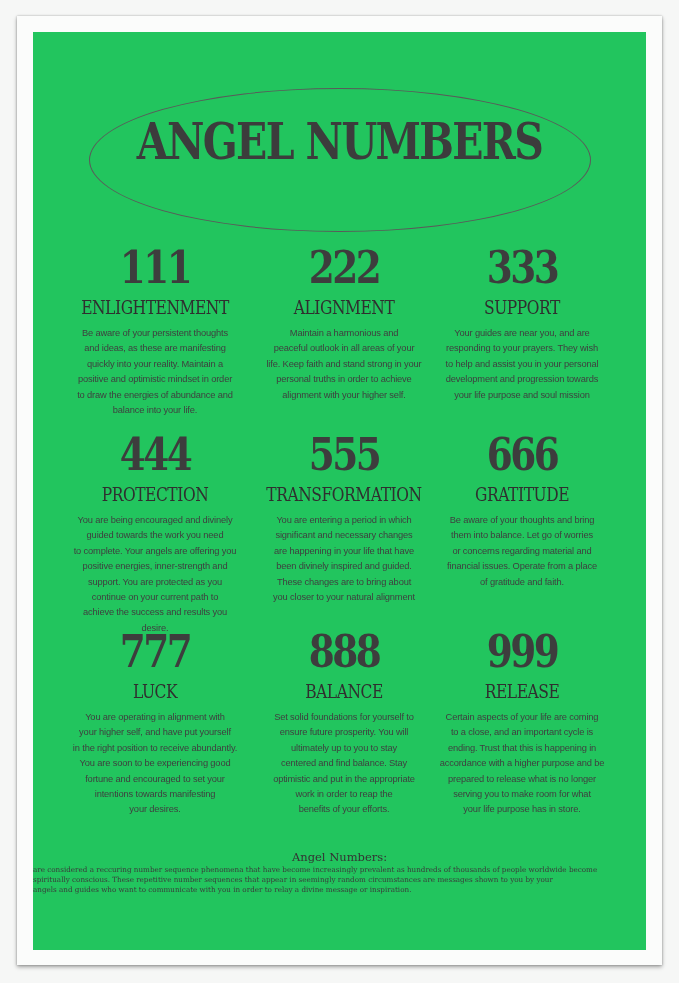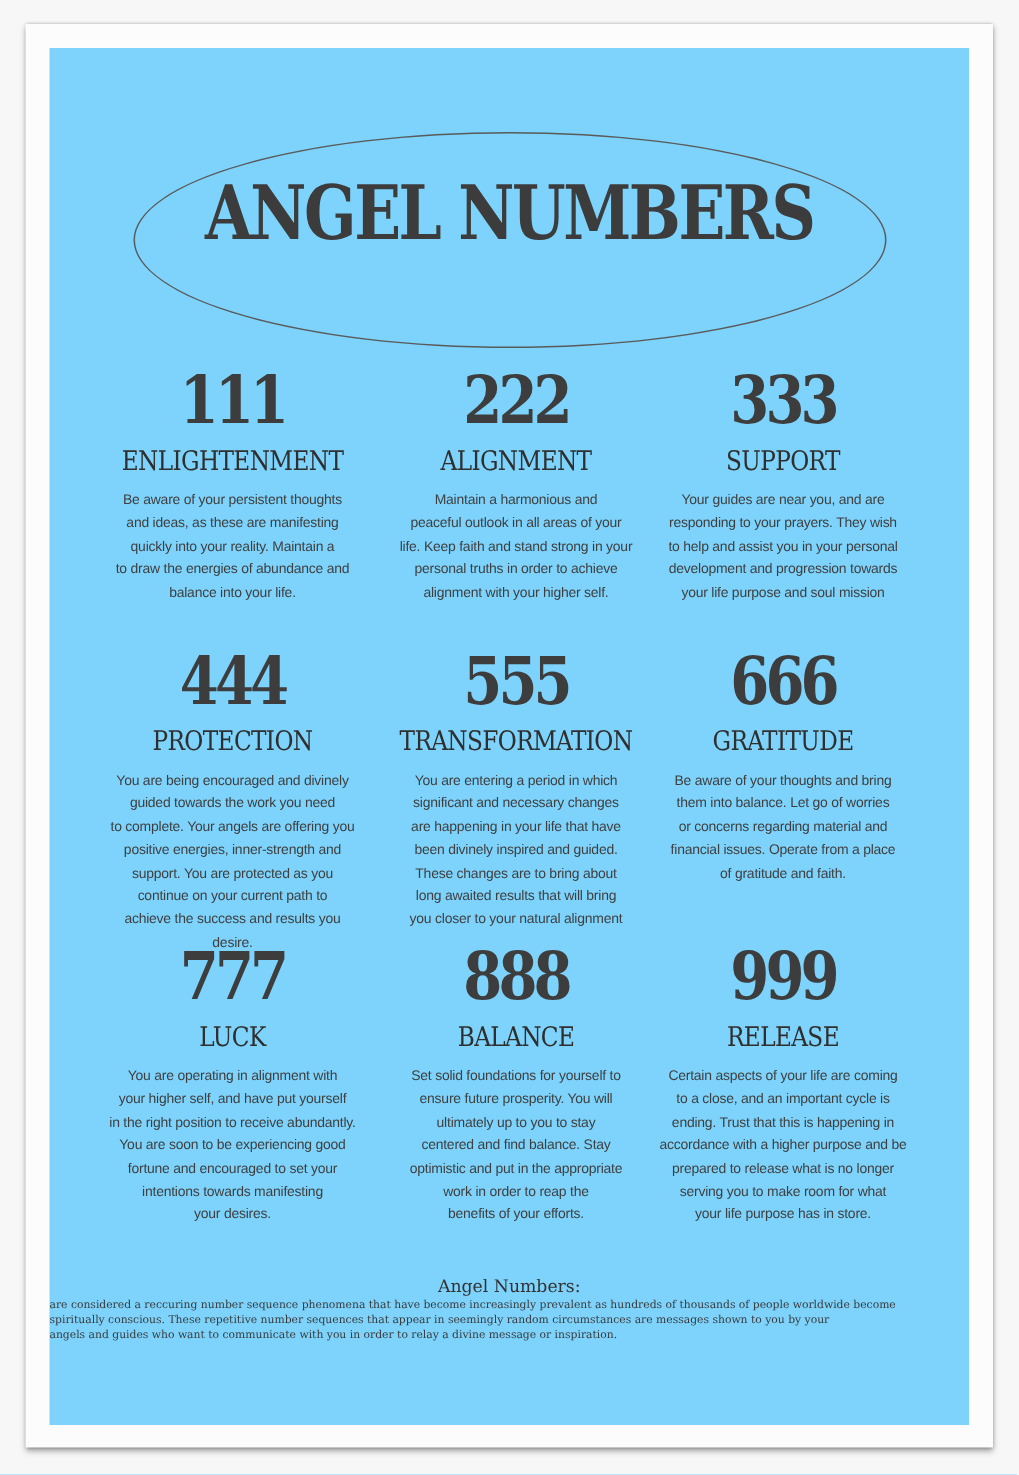--- a/index.html
+++ b/index.html
@@ -7,21 +7,21 @@
     width:679px; height:983px; background:#f6f7f6; position:relative; overflow:hidden;
     font-family:"DejaVu Sans", sans-serif;
   }
   .frame {
     position:absolute; left:17px; top:16px; width:645px; height:949px;
     background:#fbfcfb;
     box-shadow: 0 2px 4px rgba(0,0,0,0.35), 0 0 2px rgba(0,0,0,0.25);
   }
   .poster {
     position:absolute; left:33px; top:32px; width:613px; height:918px;
-    background:#7dd3fc;
+    background:#22c55e;
     color:#3b3b3b;
   }
   .title-oval {
     position:absolute; left:56px; top:56px; width:502px; height:144px;
     border:1px solid #5a5a5a; border-radius:50%;
     box-sizing:border-box;
   }
   .title {
     position:absolute; left:0; width:613px; top:80px; text-align:center;
     font-family:"DejaVu Serif", serif; font-weight:bold;
@@ -76,20 +76,21 @@
 
   <div class="grid">
 
     <div class="cell" style="left:22px; top:216px;">
       <div class="num">111</div>
       <div class="head">ENLIGHTENMENT</div>
       <div class="body">
         <span>Be aware of your persistent thoughts</span>
         <span>and ideas, as these are manifesting</span>
         <span>quickly into your reality.  Maintain a</span>
+        <span>positive and optimistic mindset in order</span>
         <span>to draw the energies  of abundance and</span>
         <span>balance into your life.</span>
       </div>
     </div>
     <div class="cell" style="left:211px; top:216px;">
       <div class="num">222</div>
       <div class="head">ALIGNMENT</div>
       <div class="body">
         <span>Maintain a harmonious and</span>
         <span>peaceful outlook in all areas of your</span>
@@ -126,21 +127,20 @@
     </div>
     <div class="cell" style="left:211px; top:403px;">
       <div class="num">555</div>
       <div class="head">TRANSFORMATION</div>
       <div class="body">
         <span>You are entering a period in which</span>
         <span>significant and necessary changes</span>
         <span>are happening in your life that have</span>
         <span>been divinely inspired and guided.</span>
         <span>These changes are to bring about</span>
-        <span>long awaited results that will bring</span>
         <span>you closer to your natural alignment</span>
       </div>
     </div>
     <div class="cell" style="left:389px; top:403px;">
       <div class="num">666</div>
       <div class="head">GRATITUDE</div>
       <div class="body">
         <span>Be aware of your thoughts and bring</span>
         <span>them into balance. Let go of worries</span>
         <span>or concerns regarding material and</span>

